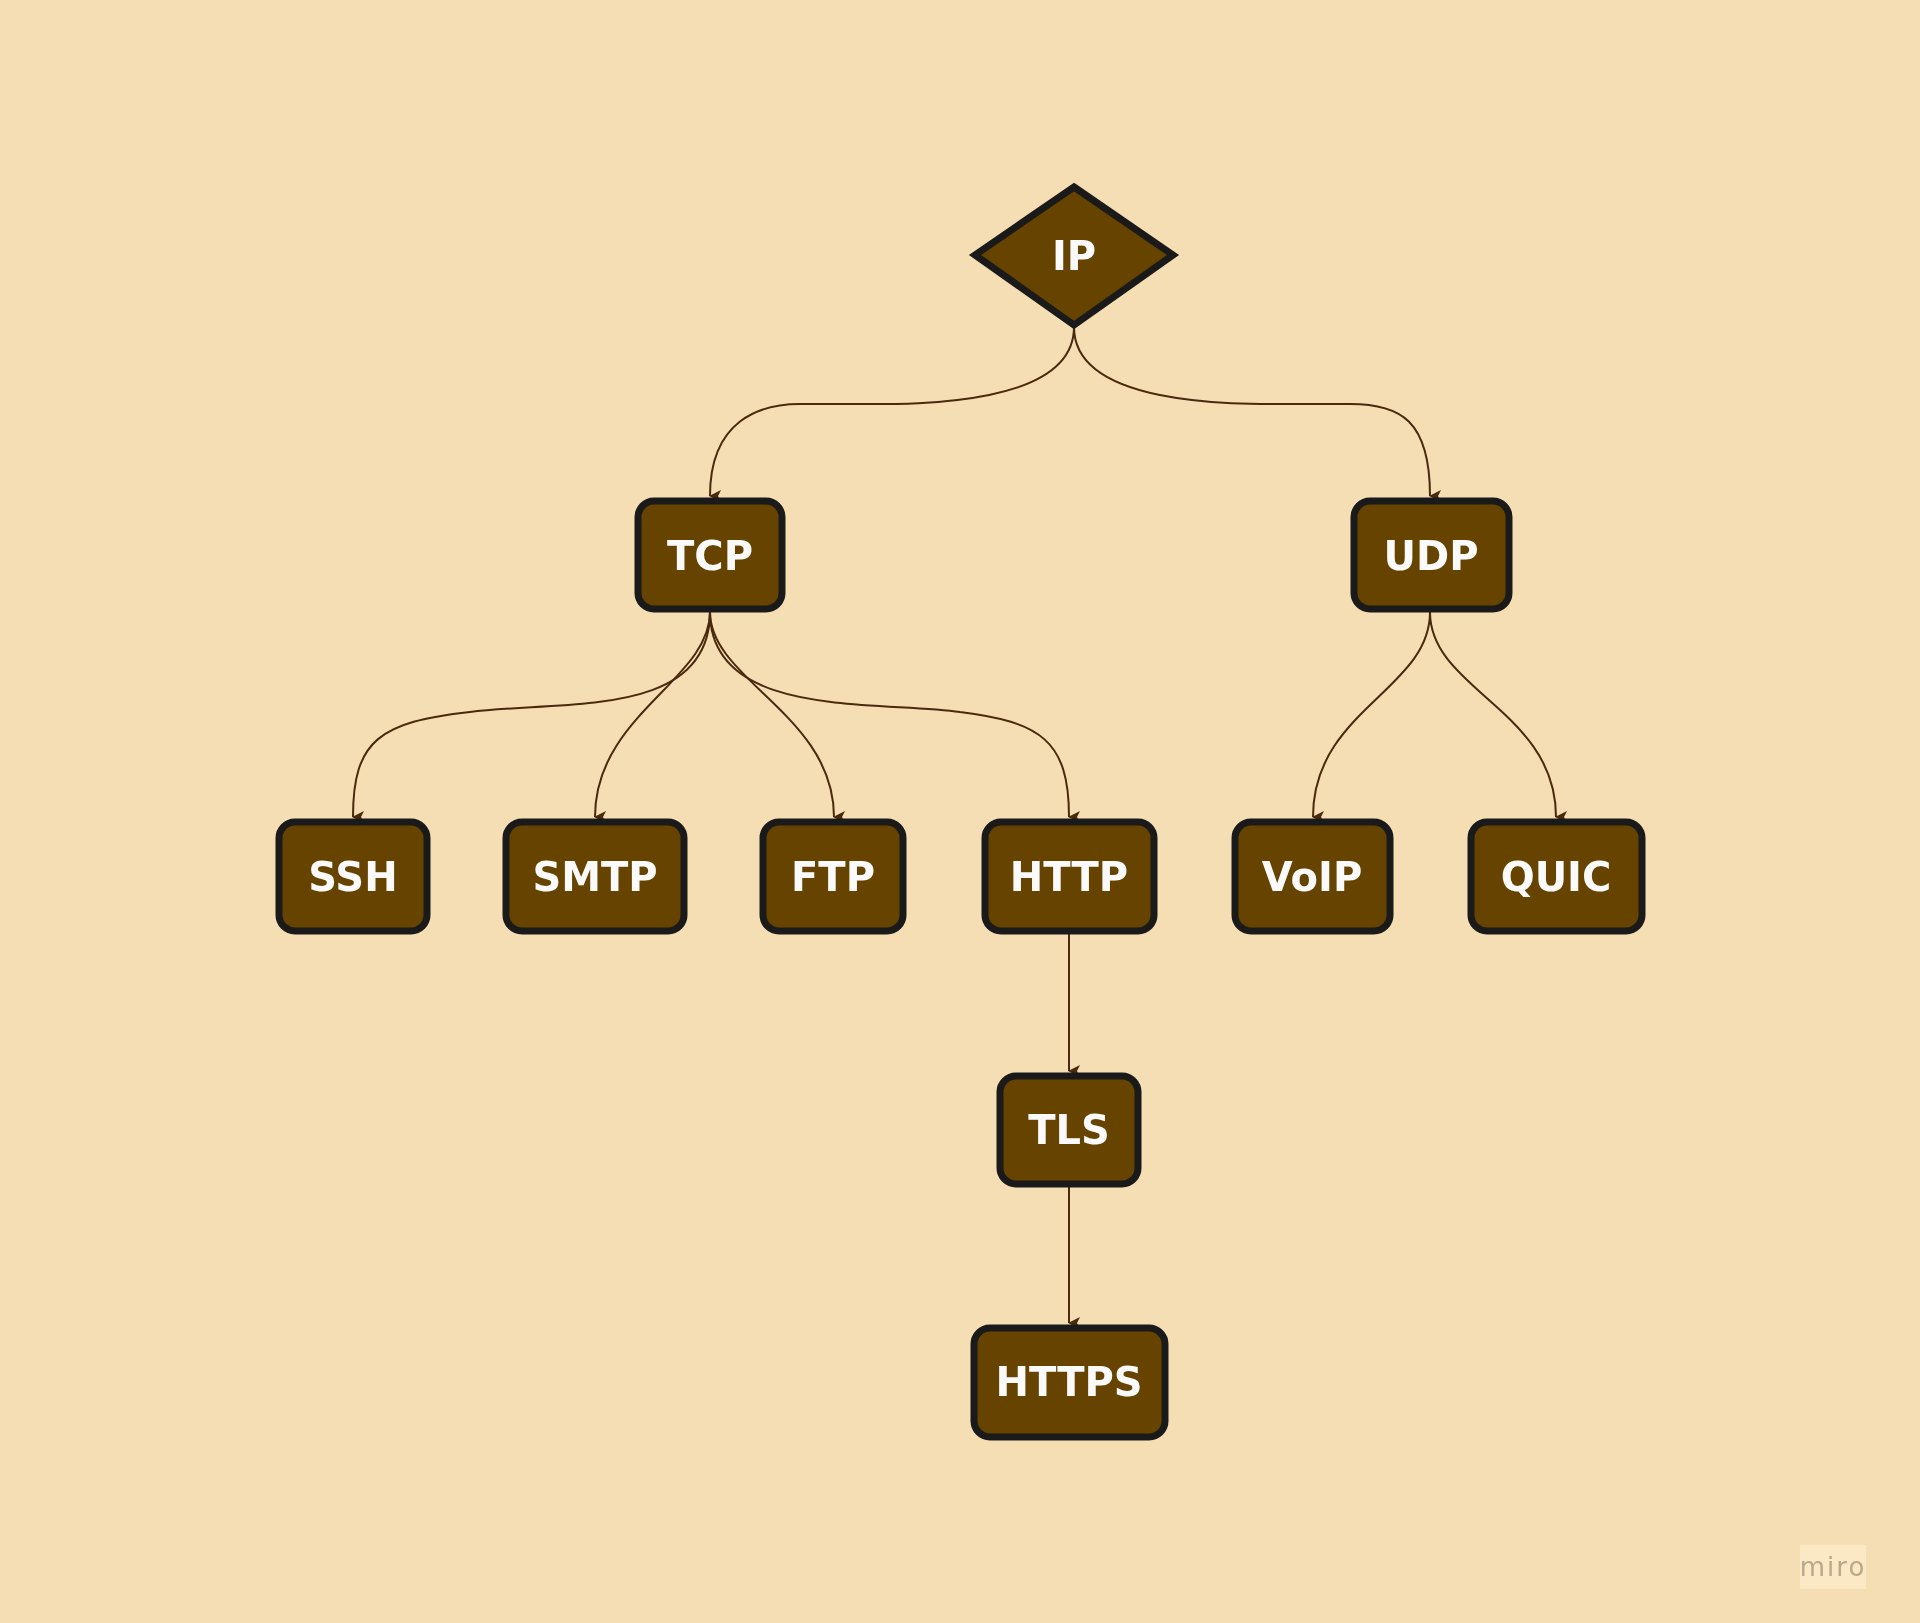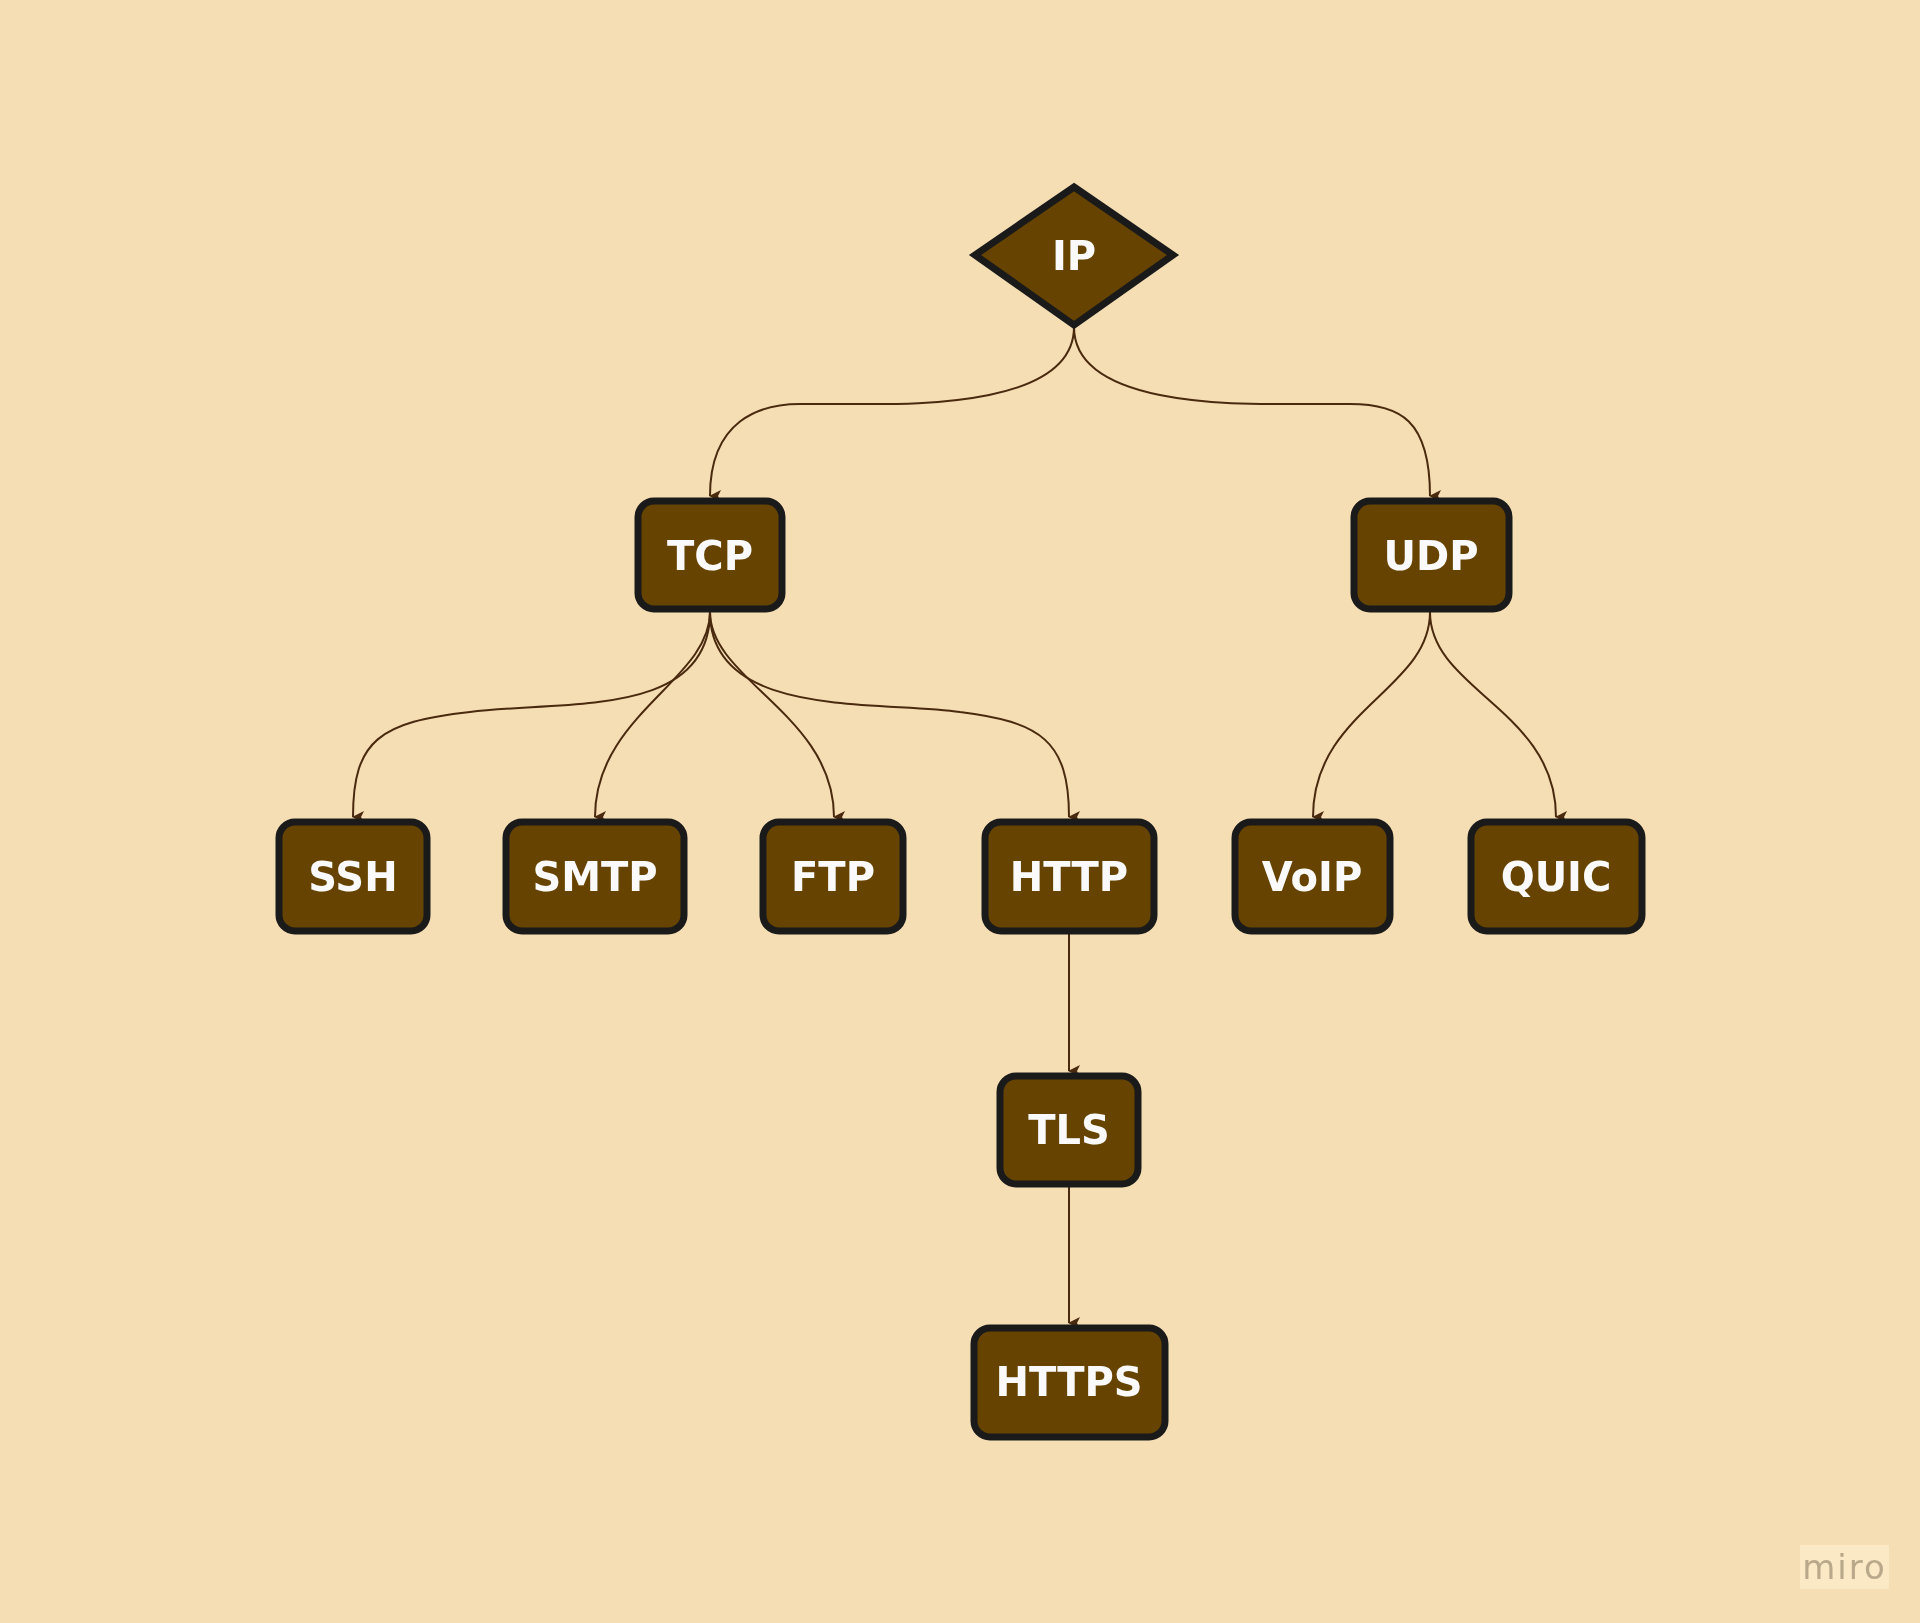--- a/index.html
+++ b/index.html
@@ -1,19 +1,19 @@
 <!DOCTYPE html>
 <html><head>
 <meta charset="utf-8">
 <style>
   html, body { margin: 0; padding: 0; }
   body { width: 1920px; height: 1623px; background: #f5deb3; position: relative; overflow: hidden; font-family: "DejaVu Sans", sans-serif; }
   svg.canvas { position: absolute; left: 0; top: 0; }
   .node-text { font-family: "DejaVu Sans", sans-serif; font-weight: bold; fill: #fafafa; font-size: 40px; }
-  .watermark { position: absolute; left: 1800px; top: 1545px; width: 89px; height: 44px; background: rgba(255,240,210,0.55); color: #b9a98a; font-size: 34px; letter-spacing: 2px; display: flex; align-items: center; justify-content: center; font-family: "DejaVu Sans", sans-serif; }
+  .watermark { position: absolute; left: 1800px; top: 1545px; width: 66px; height: 44px; background: rgba(255,240,210,0.55); color: #b9a98a; font-size: 26px; letter-spacing: 2px; display: flex; align-items: center; justify-content: center; font-family: "DejaVu Sans", sans-serif; }
 </style>
 </head>
 <body>
 
 <svg class="canvas" width="1920" height="1623" viewBox="0 0 1920 1623">
   <defs>
     <marker id="arrow" viewBox="0 0 12 12" refX="6" refY="11" markerWidth="12" markerHeight="12" orient="auto-start-reverse" markerUnits="userSpaceOnUse">
       <path d="M0,0 L6,3 L12,0 L6,12 Z" fill="#4a2a0f"></path>
     </marker>
   </defs>

